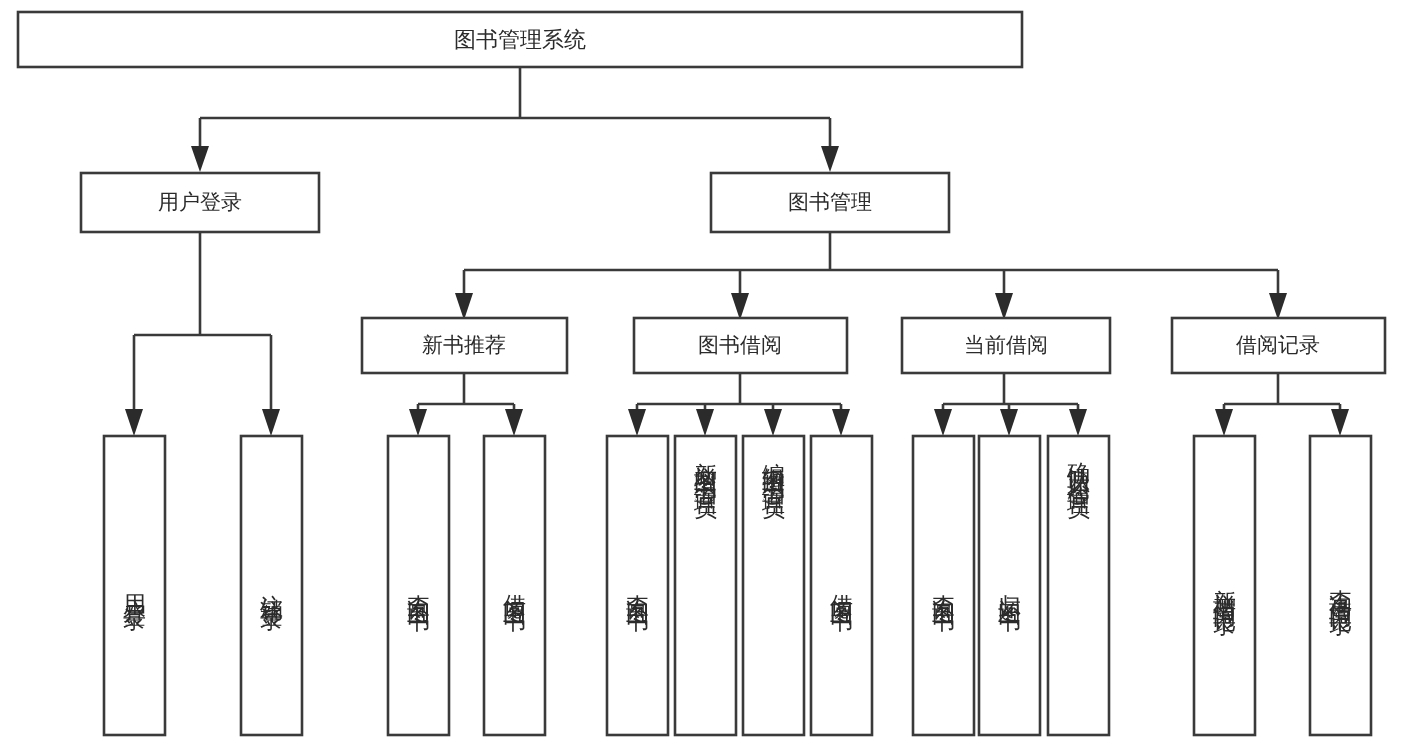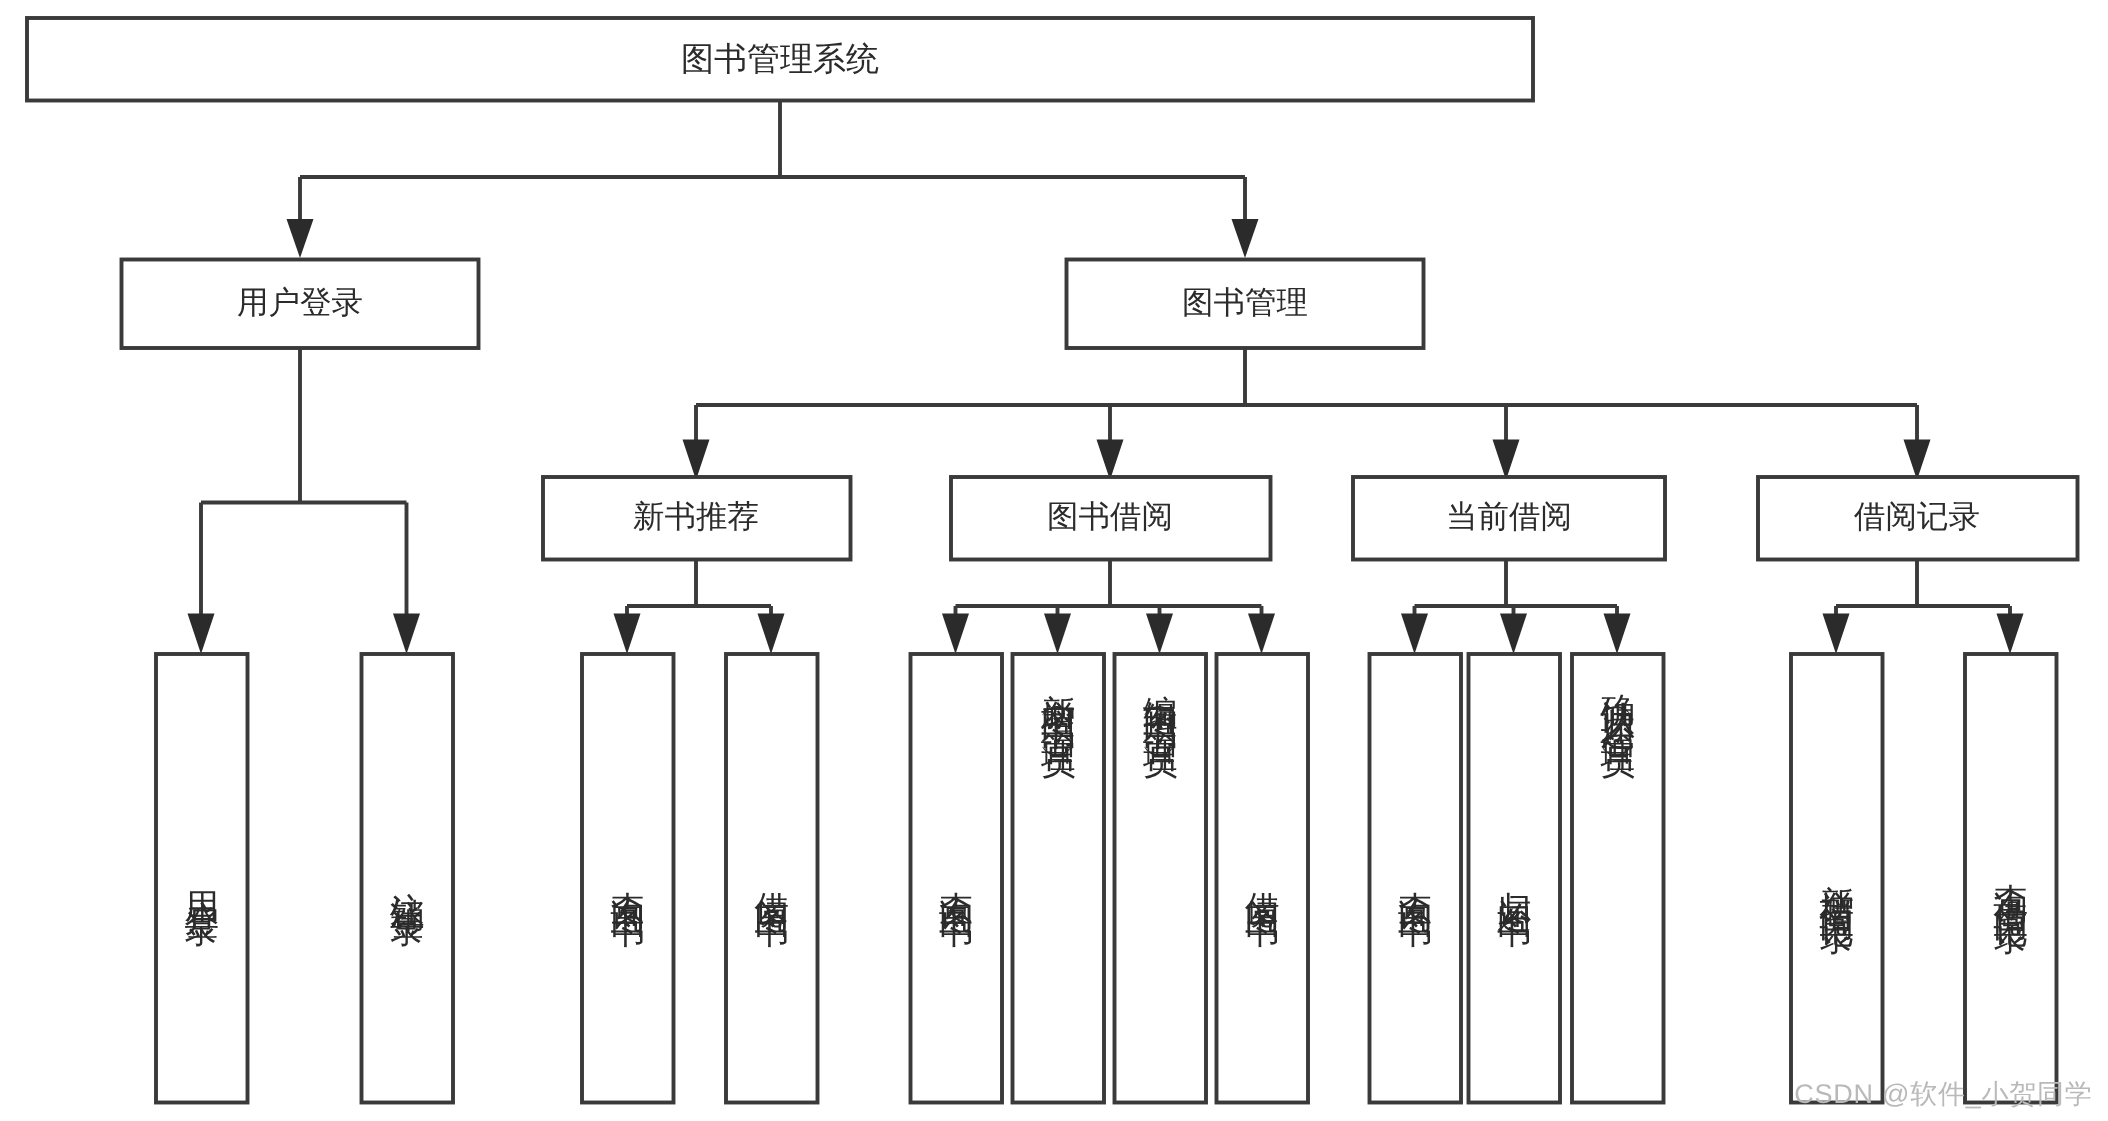--- a/index.html
+++ b/index.html
@@ -252,15 +252,14 @@
     <span class="leaf-vertical-text">确认归还（管理员）</span>
   </div>
 
   <div class="leaf-vertical-wrap" style="left:1194px; top:436px; width:61px; height:299px; align-items:center;">
     <span class="leaf-vertical-text">新增借阅记录</span>
   </div>
   <div class="leaf-vertical-wrap" style="left:1310px; top:436px; width:61px; height:299px; align-items:center;">
     <span class="leaf-vertical-text">查询借阅记录</span>
   </div>
 
-  <div class="watermark">CSDN @软件_小贺同学</div>
 
 </div>
 
 </body></html>

